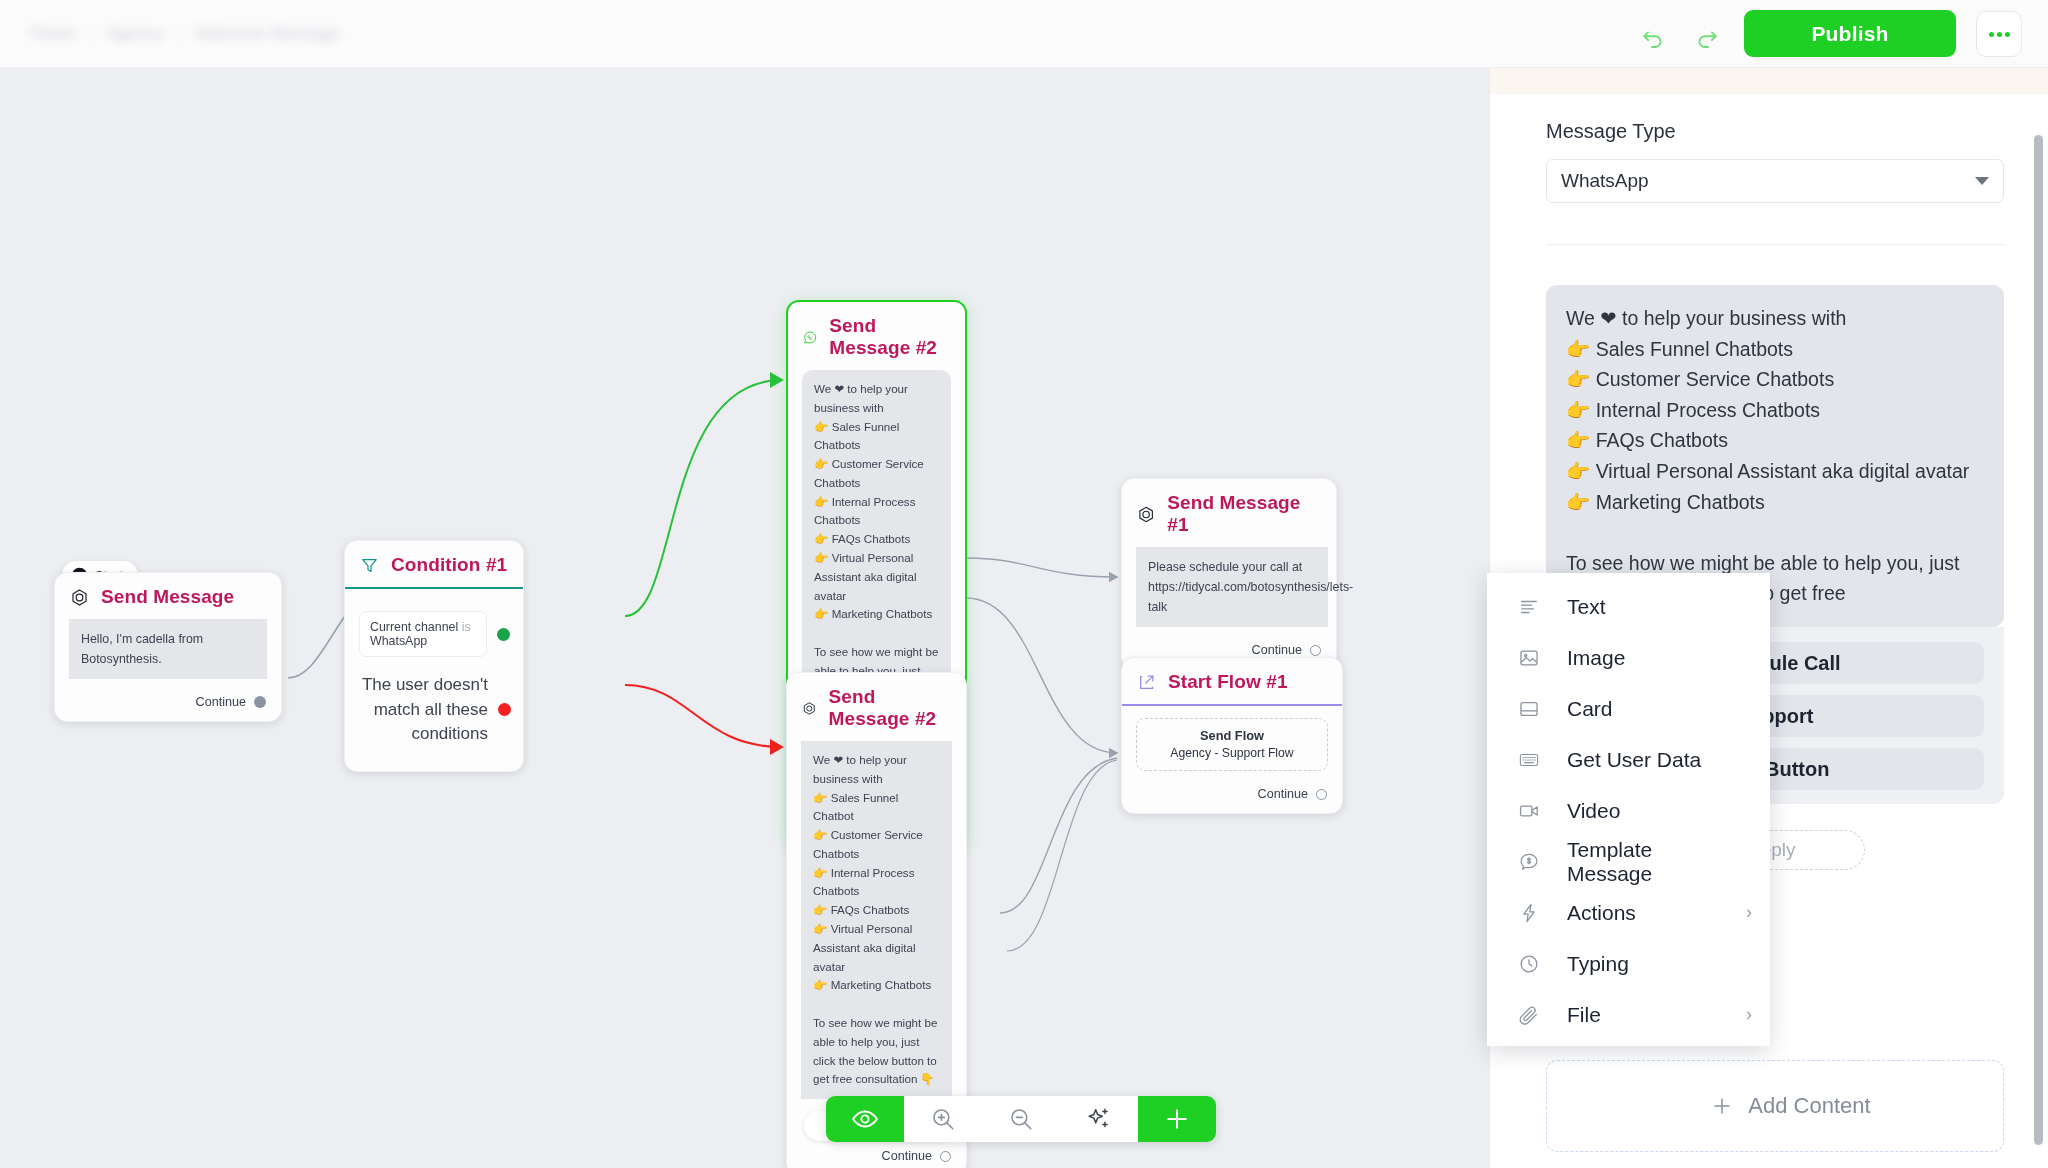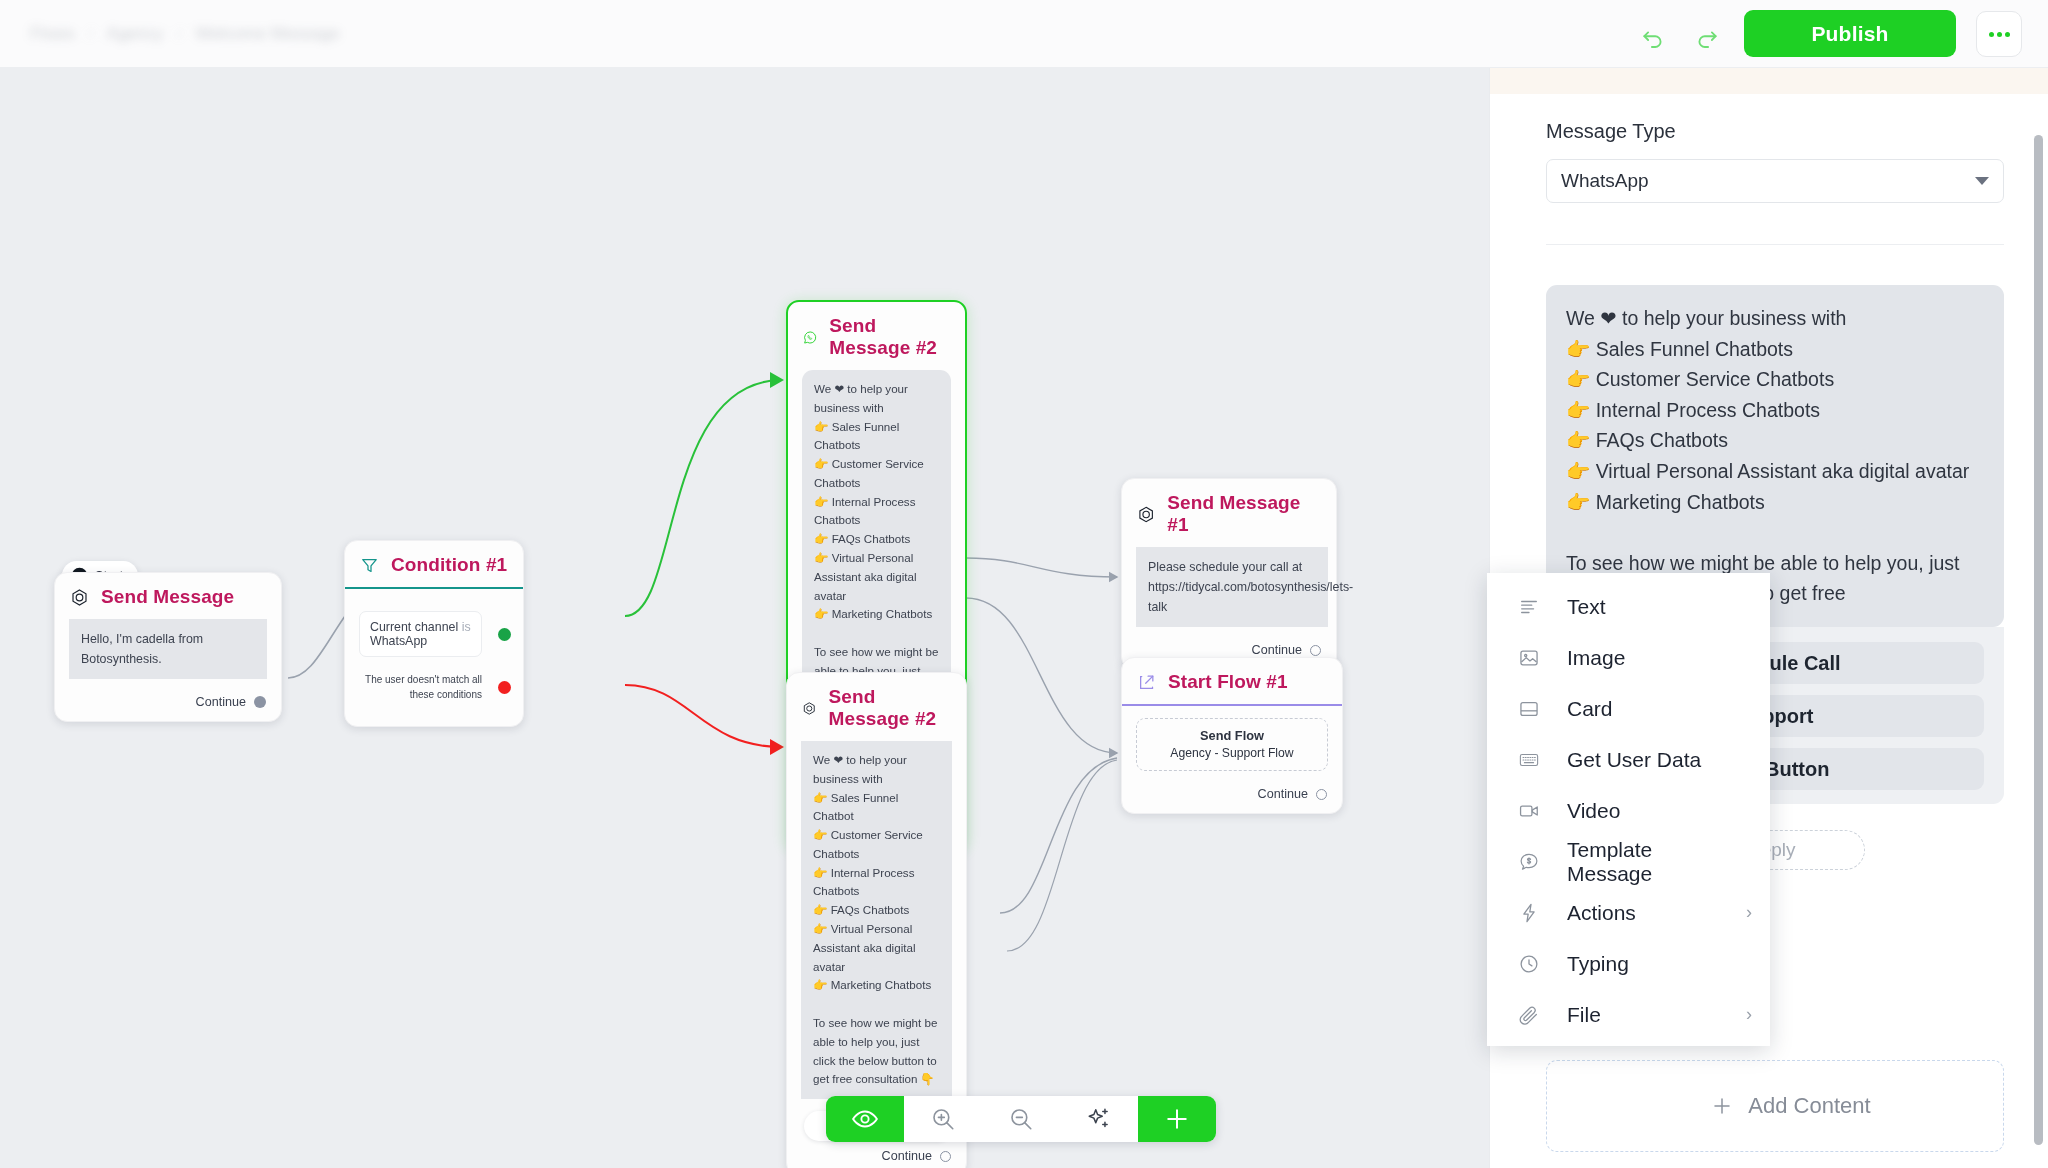--- a/index.html
+++ b/index.html
@@ -79,25 +79,25 @@
     font-size: 12.5px; font-weight: 600; color: #2c3240;
   }
 
   
   .node.selected { border: 2.2px solid #1ed024; box-shadow: 0 2px 14px rgba(30,208,36,.22); }
 
   .cond-rule {
     border: 1px solid #ebedf0; border-radius: 7px; background: #fff;
     padding: 8px 10px; font-size: 12.4px; color: #3d4350;
   }
-  .cond-row { display: flex; align-items: center; gap: 16px; margin-bottom: 16px; }
+  .cond-row { display: flex; align-items: center; gap: 10px; margin-bottom: 16px; }
   .cond-row:last-child { margin-bottom: 2px; }
   .dot-green { width: 13px; height: 13px; border-radius: 50%; background: #19a347; flex: none; }
   .dot-red { width: 13px; height: 13px; border-radius: 50%; background: #f22020; flex: none; }
-  .cond-text-right { flex: 1; text-align: right; font-size: 10px; color: #3d4350; line-height: 1.45; }
+  .cond-text-right { flex: 1; text-align: right; font-size: 17px; color: #3d4350; line-height: 1.45; }
   .rule-sep { color: #a7adb8; }
 
   .msg-btn {
     background: #e4e6ea; border-radius: 9px; height: 30px;
     display: flex; align-items: center; justify-content: center;
     position: relative; font-size: 12.2px; font-weight: 700; color: #222833;
     margin-top: 9px;
   }
   .msg-btn .port-solid { position: absolute; right: 12px; }
   .msg-btn-white {

